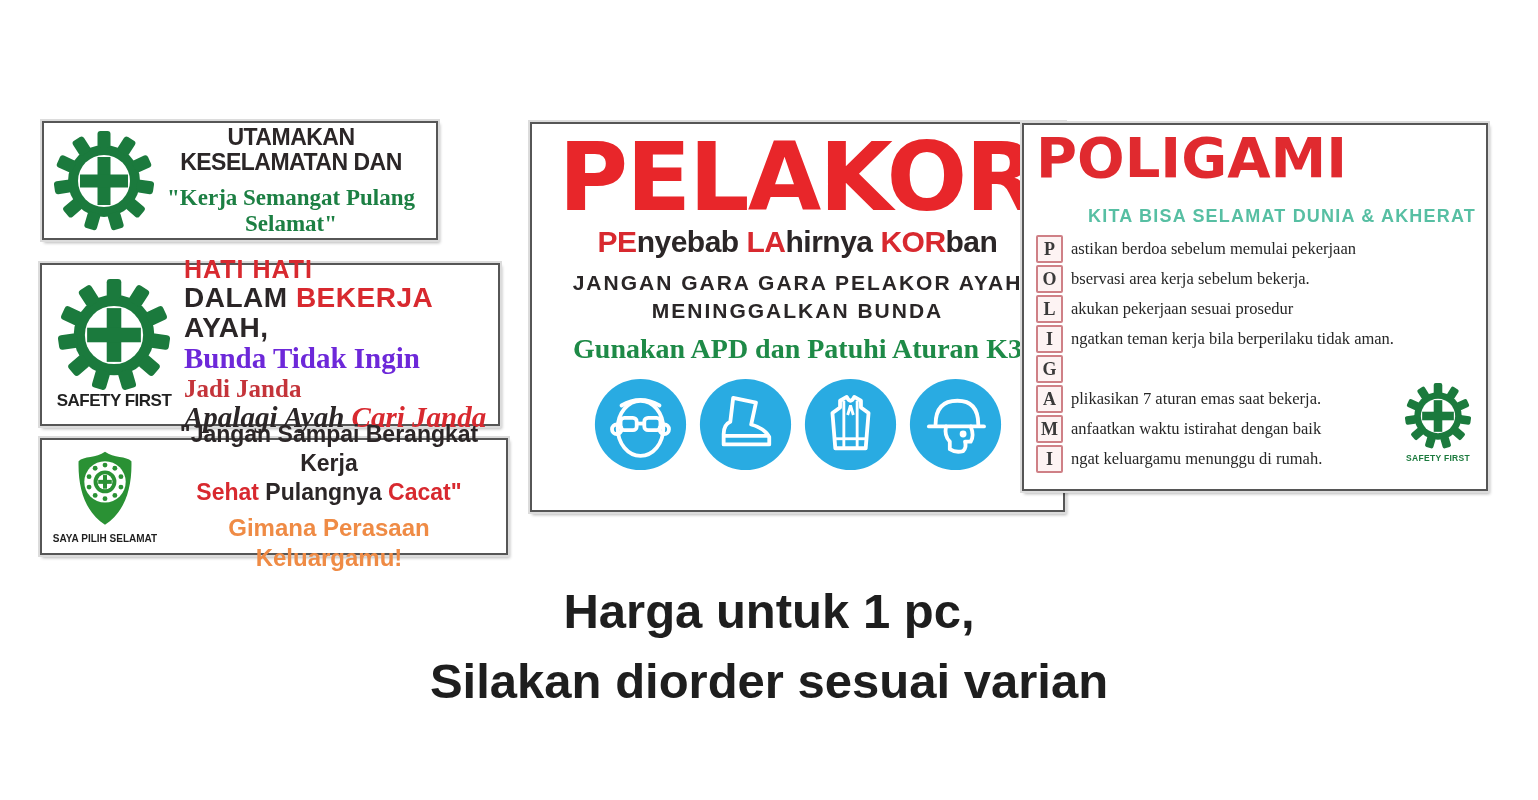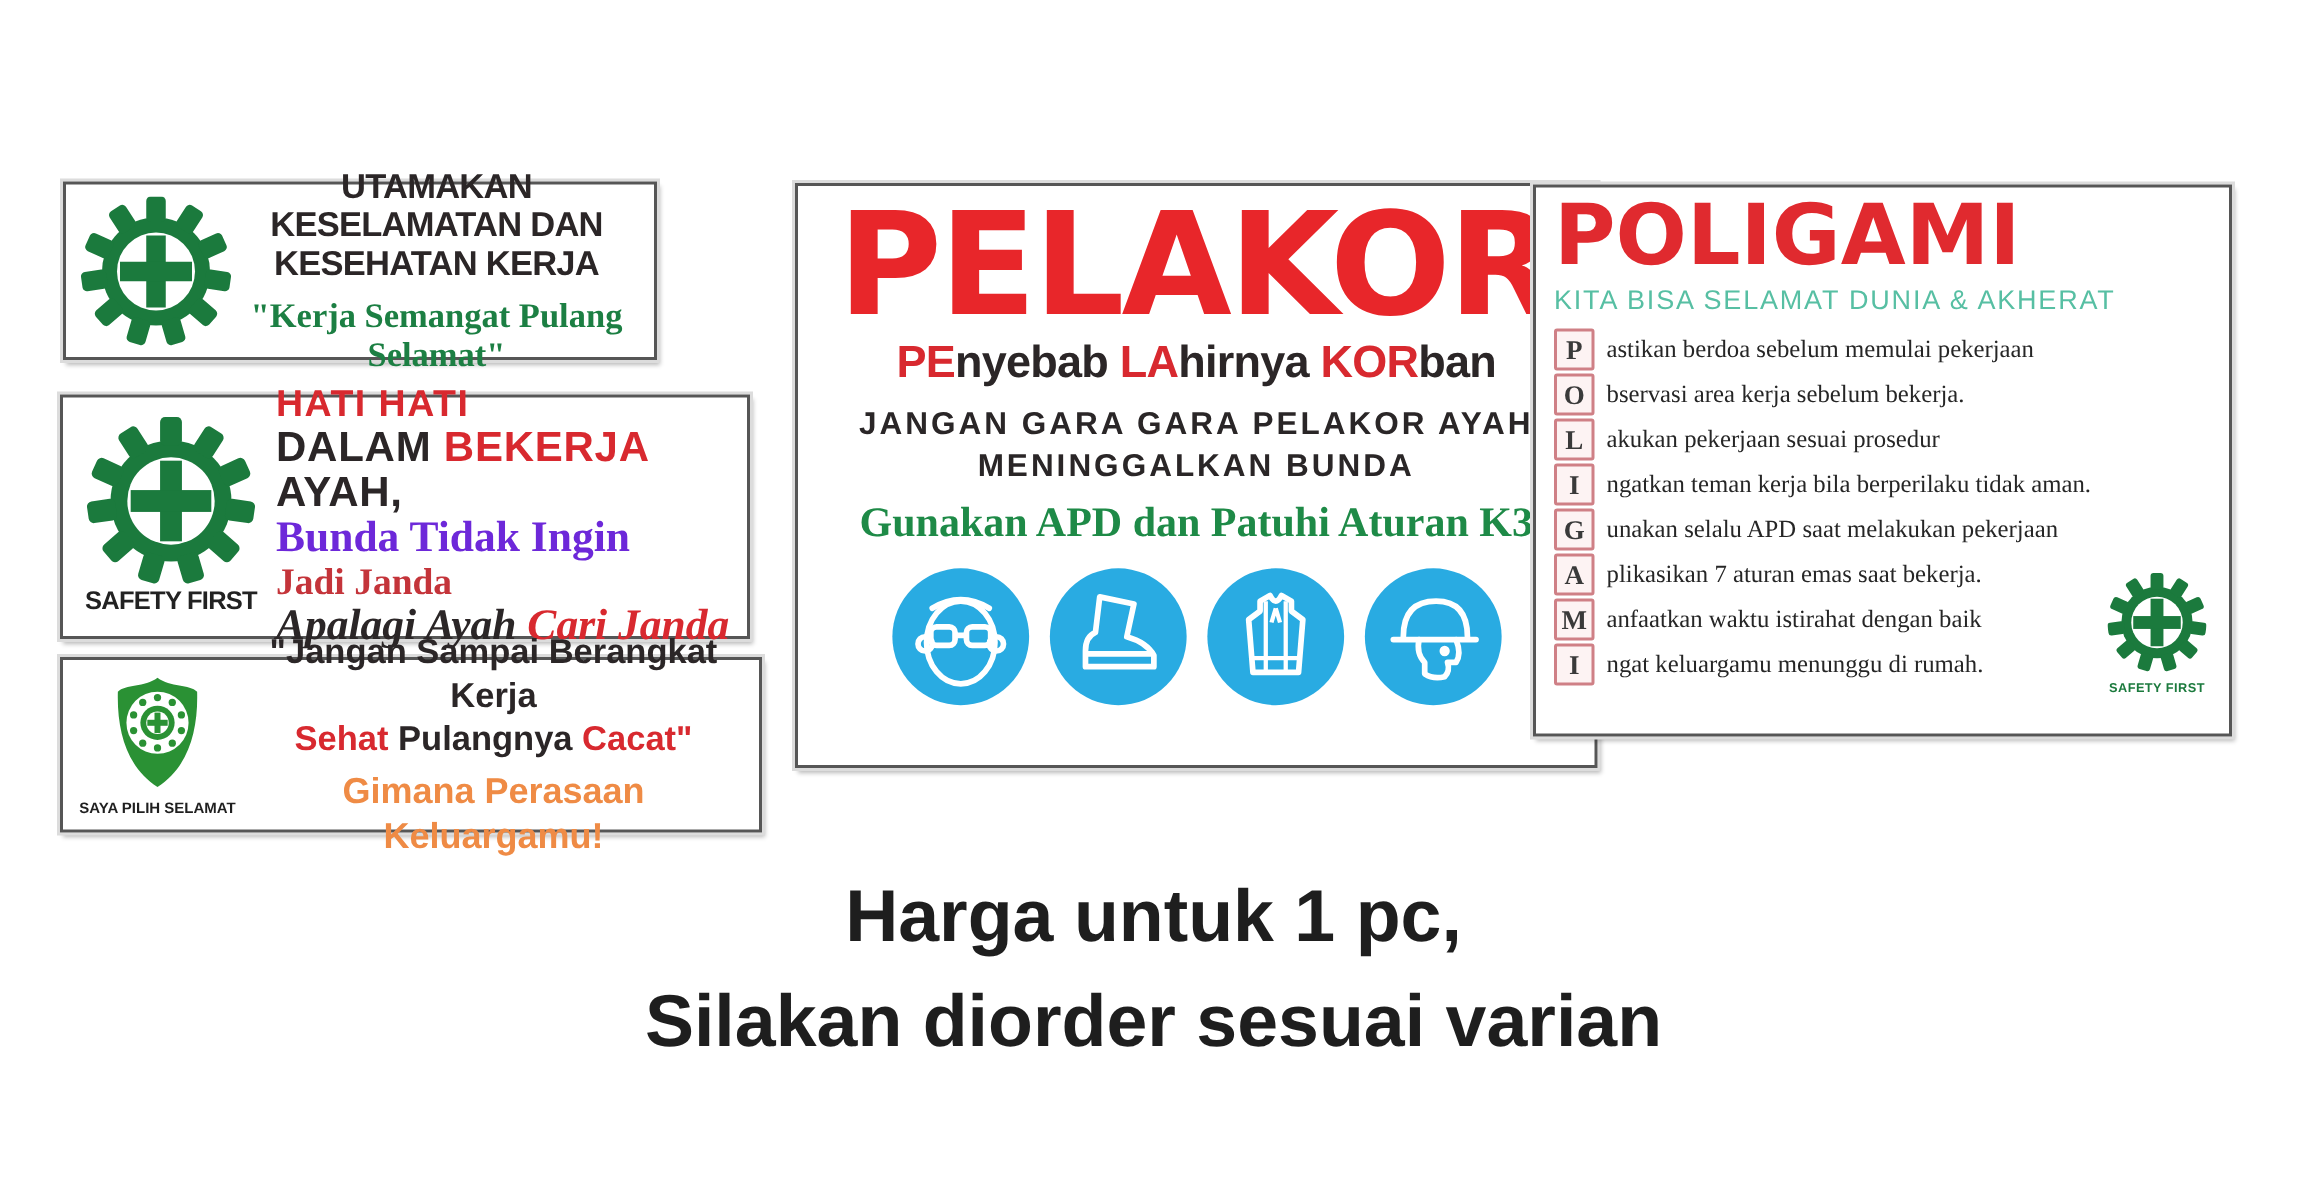--- a/index.html
+++ b/index.html
@@ -47,21 +47,21 @@
   .p-title{color:#e8262a;font-weight:bold;font-size:95px;line-height:1.08;letter-spacing:-2px;font-family:"DejaVu Sans",sans-serif;}
   .p-sub{font-weight:bold;font-size:30px;letter-spacing:-0.5px;margin-top:-4px;}
   .p-warn{font-weight:bold;font-size:21px;letter-spacing:2px;color:#2a2627;line-height:1.35;margin-top:10px;}
   .p-green{font-family:"Liberation Serif",serif;font-weight:bold;font-size:28px;color:#1e8a47;margin-top:8px;}
   .p-icons{display:flex;justify-content:center;gap:10px;margin-top:12px;}
   .p-icons svg{width:95px;height:95px;}
 
   
   .sticker-poligami{left:1022px;top:123px;width:466px;height:368px;padding:4px 10px 4px 12px;}
   .g-title{color:#e02a2f;font-weight:bold;font-size:56px;line-height:1.05;letter-spacing:0;font-family:"DejaVu Sans",sans-serif;}
-  .g-sub{color:#57bfa3;font-weight:normal;font-size:18px;letter-spacing:1.2px;text-align:left;margin-top:2px;margin-bottom:10px;}
+  .g-sub{color:#57bfa3;font-weight:bold;font-size:18px;letter-spacing:1.2px;text-align:right;margin-top:18px;margin-bottom:10px;}
   .g-row{display:flex;align-items:center;margin:5px 0;height:25px;}
   .g-letter{
     width:23px;height:24px;flex:0 0 auto;margin-right:8px;
     border:2px solid #cf8086;background:#fdf3f3;border-radius:2px;
     display:flex;align-items:center;justify-content:center;
     font-family:"Liberation Serif",serif;font-weight:bold;font-size:18px;color:#3a3a3a;
   }
   .g-text{font-family:"Liberation Serif",serif;font-size:16.5px;color:#262626;white-space:nowrap;}
   .g-logo{position:absolute;right:10px;bottom:26px;width:76px;text-align:center;}
   .g-logo .logo{width:66px;height:66px;}
@@ -99,21 +99,20 @@
     </g>
   </defs>
 </svg>
 
 <div class="panel sticker-utamakan">
   <svg class="logo" viewBox="0 0 100 100">
       <use href="#k3gear"></use>
     </svg>
   <div class="txt">
     <div class="u-line">UTAMAKAN KESELAMATAN DAN</div>
-    <div class="u-line">KESEHATAN KERJA</div>
     <div class="u-green">"Kerja Semangat Pulang Selamat"</div>
   </div>
 </div>
 
 <div class="panel sticker-hati">
   <div class="hati-logo-wrap">
     <svg class="logo" viewBox="0 0 100 100">
         <use href="#k3gear"></use>
       </svg>
     <div class="hati-caption">SAFETY FIRST</div>
@@ -224,21 +223,20 @@
   <div class="g-row">
     <span class="g-letter">L</span>
     <span class="g-text">akukan pekerjaan sesuai prosedur</span>
   </div>
   <div class="g-row">
     <span class="g-letter">I</span>
     <span class="g-text">ngatkan teman kerja bila berperilaku tidak aman.</span>
   </div>
   <div class="g-row">
     <span class="g-letter">G</span>
-    <span class="g-text">unakan selalu APD saat melakukan pekerjaan</span>
   </div>
   <div class="g-row">
     <span class="g-letter">A</span>
     <span class="g-text">plikasikan 7 aturan emas saat bekerja.</span>
   </div>
   <div class="g-row">
     <span class="g-letter">M</span>
     <span class="g-text">anfaatkan waktu istirahat dengan baik</span>
   </div>
   <div class="g-row">

